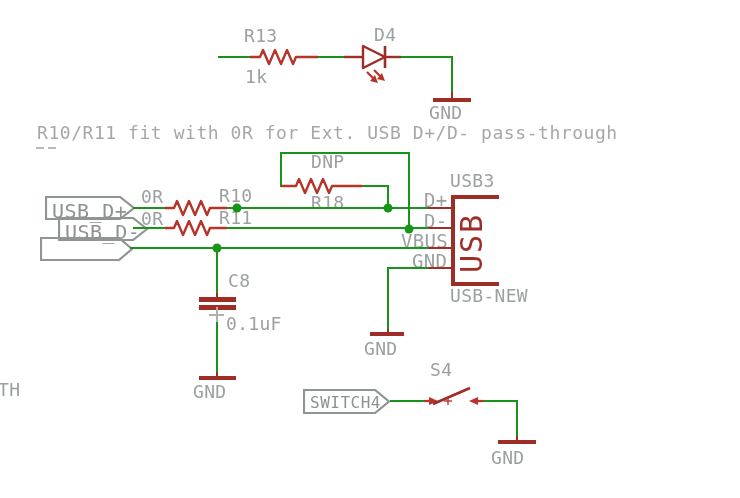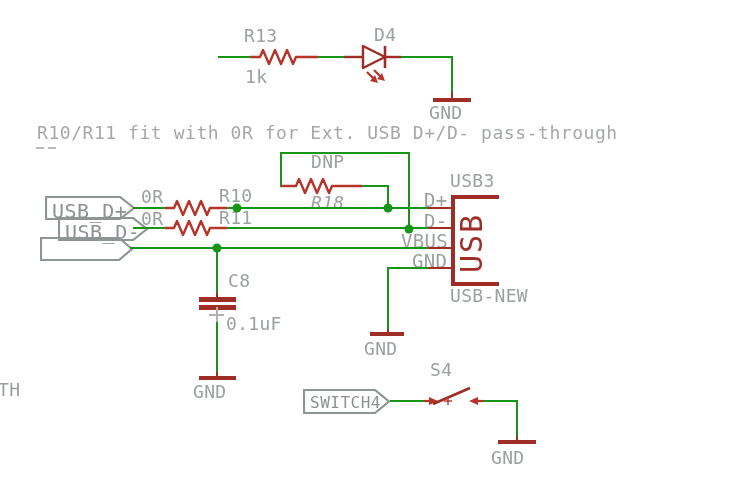--- a/index.html
+++ b/index.html
@@ -31,21 +31,21 @@
   <div class="lbl" style="left:244px;top:27px;">R13</div>
   <div class="lbl" style="left:374px;top:26px;">D4</div>
   <div class="lbl" style="left:245px;top:68px;">1k</div>
   <div class="lbl" style="left:429px;top:104px;">GND</div>
 
   <div class="lbl note" style="left:37px;top:124px;">R10/R11 fit with 0R for Ext. USB D+/D- pass-through</div>
   <div class="dash" style="left:36px;top:147px;width:8px;"></div>
   <div class="dash" style="left:48px;top:147px;width:8px;"></div>
 
   <div class="lbl" style="left:311px;top:153px;">DNP</div>
-  <div class="lbl" style="left:311px;top:194px;font-style:italic;">R18</div>
+  <div class="lbl" style="left:311px;top:194px;">R18</div>
   <div class="lbl" style="left:141px;top:188px;">0R</div>
   <div class="lbl" style="left:219px;top:187px;">R10</div>
   <div class="lbl" style="left:141px;top:210px;">0R</div>
   <div class="lbl" style="left:219px;top:209px;">R11</div>
 
   <div class="lbl" style="left:450px;top:172px;">USB3</div>
   <div class="lbl pin-lbl" style="left:424px;top:191px;">D+</div>
   <div class="lbl pin-lbl" style="left:424px;top:212px;">D-</div>
   <div class="lbl pin-lbl" style="left:401px;top:232px;">VBUS</div>
   <div class="lbl pin-lbl" style="left:412px;top:252px;">GND</div>

